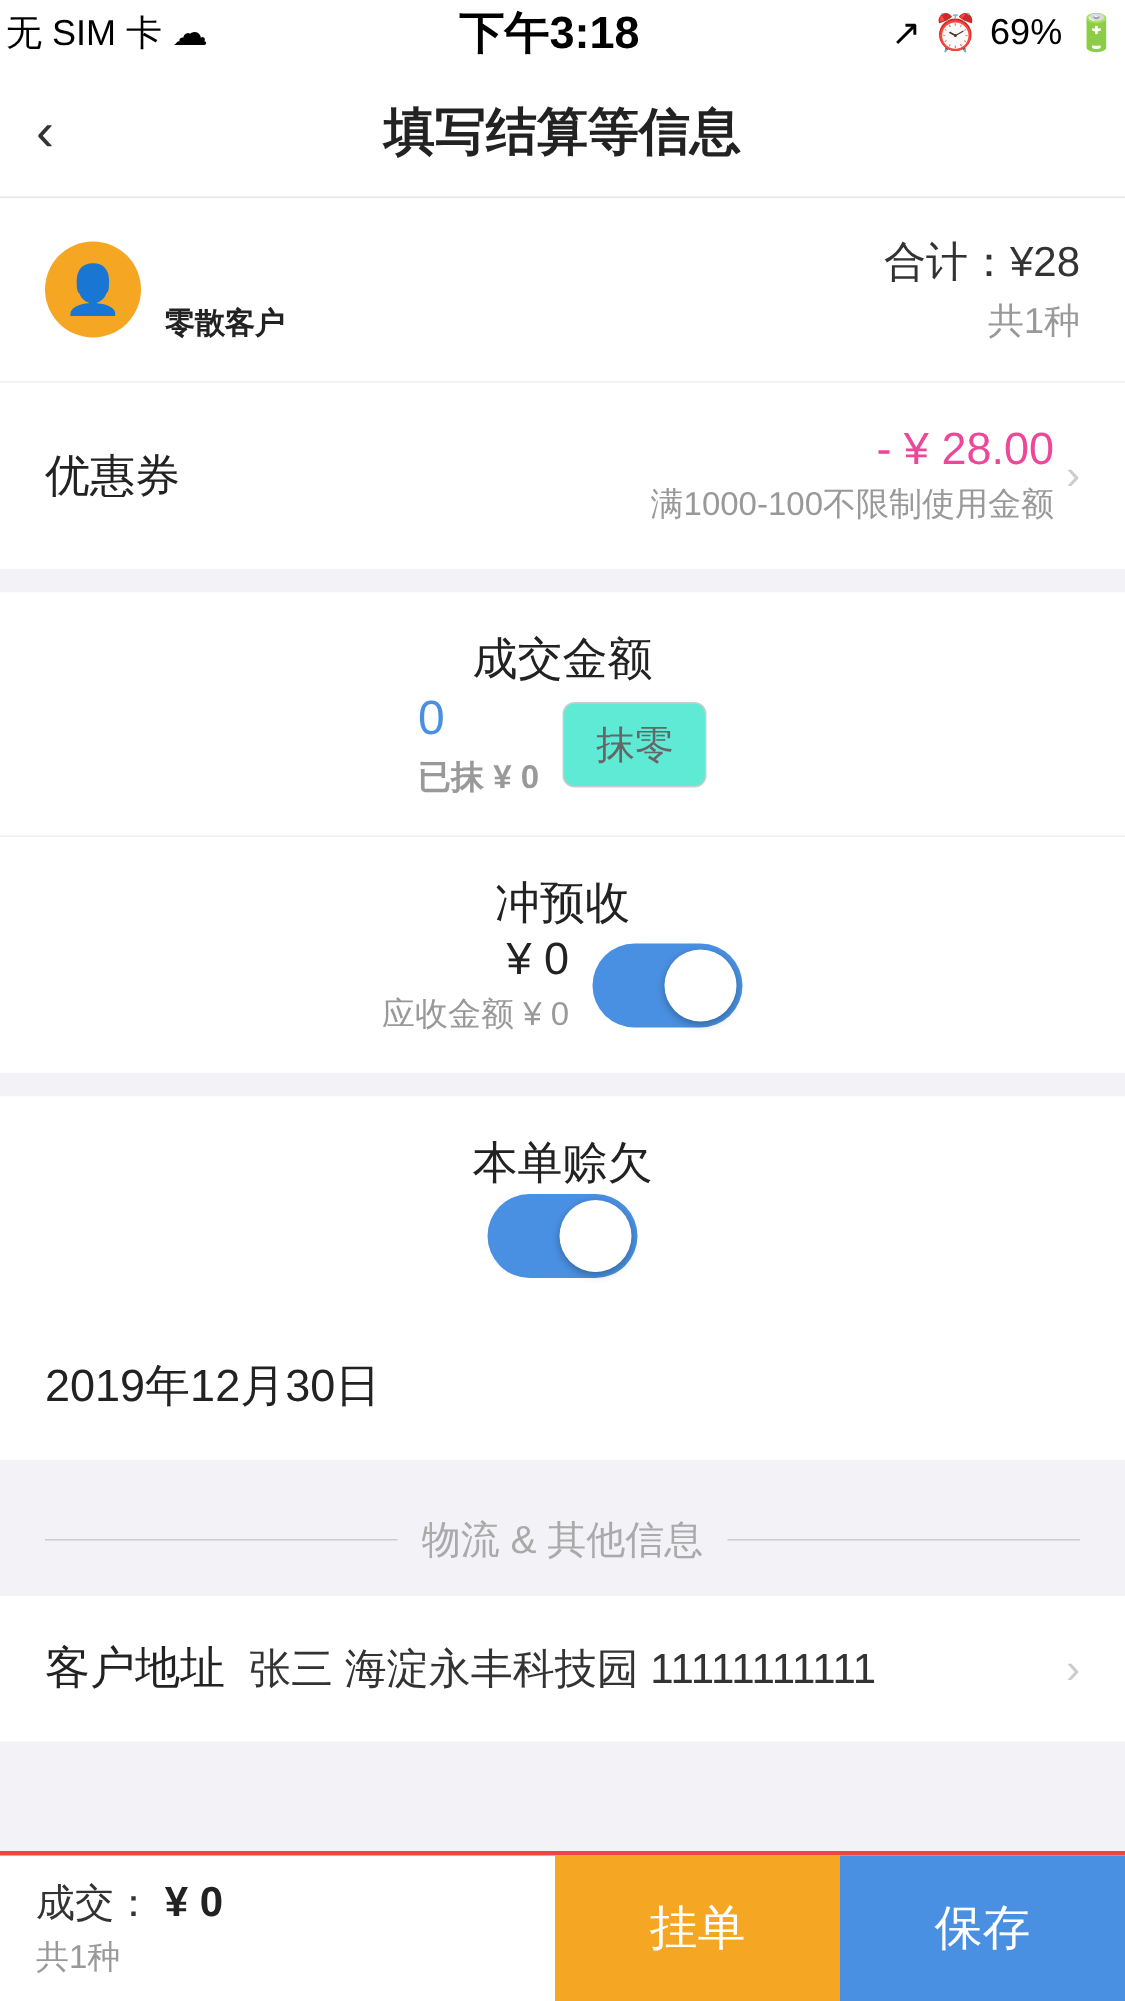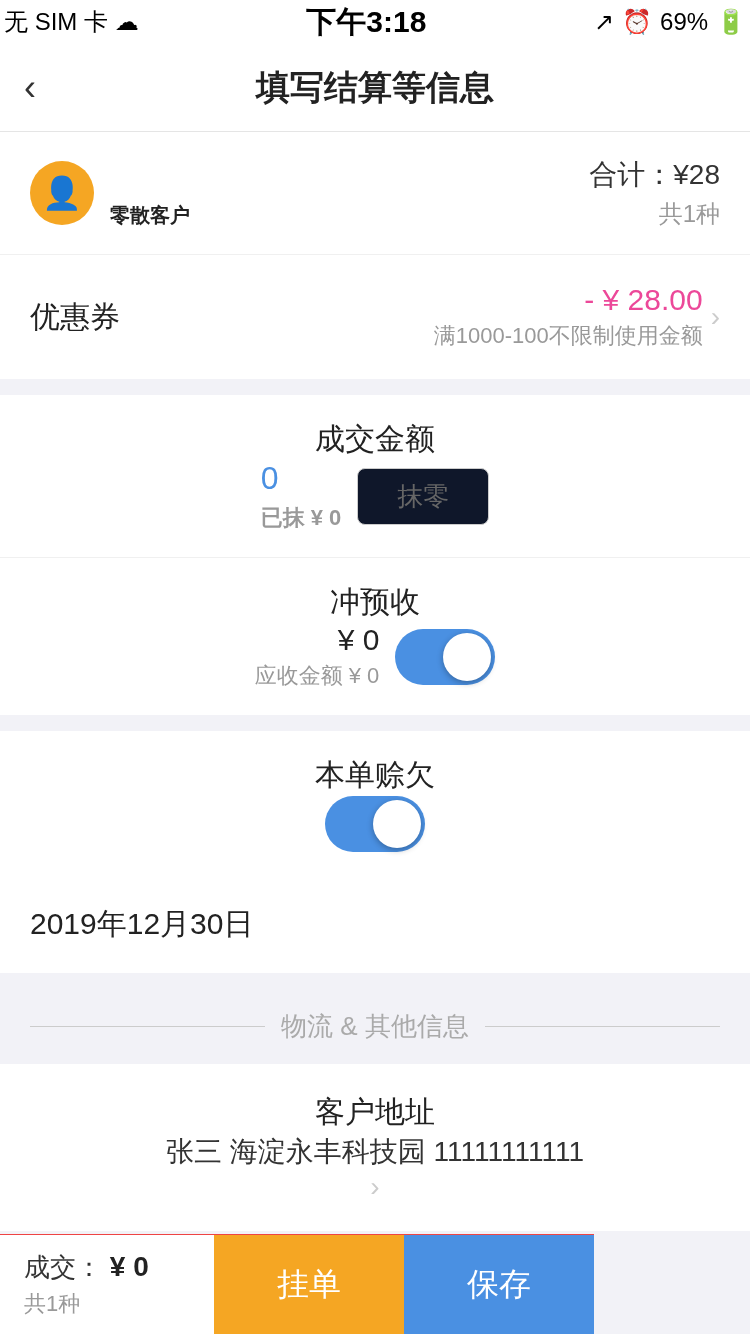--- a/index.html
+++ b/index.html
@@ -110,24 +110,24 @@
     }
     .field-label { font-size: 30px; color: #222; }
     .field-right { display: flex; align-items: center; gap: 16px; }
     .field-value { font-size: 32px; color: #4a90e2; font-weight: 500; }
     .field-sub { font-size: 22px; color: #999; text-align: right; margin-top: 6px; font-weight: bold; }
 
     
     .round-zero-btn {
       border: 1px solid #ccc;
       border-radius: 8px;
-      padding: 10px 39px;
+      padding: 10px 21px;
       font-size: 26px;
       color: #666;
-      background: #0f172a;
+      background: #5eead4;
       cursor: pointer;
     }
 
     
     .toggle-switch {
       width: 100px;
       height: 56px;
       border-radius: 28px;
       background: #4a90e2;
       position: relative;
@@ -182,36 +182,35 @@
     }
 
     
     .address-row {
       display: flex;
       align-items: center;
       justify-content: space-between;
       padding: 28px 30px;
       background: #fff;
       cursor: pointer;
-      flex-direction: column;
     }
     .address-label { font-size: 30px; color: #222; min-width: 120px; }
     .address-value { font-size: 28px; color: #333; flex: 1; margin: 0 16px; }
     .address-chevron { font-size: 28px; color: #ccc; }
 
     
     .bottom-bar {
       position: fixed;
       bottom: 0;
       left: 0;
-      width: 594px;
+      width: 750px;
       height: 100px;
       display: flex;
       background: #fff;
-      border-top: 1px solid #ef4444;
+      border-top: 3px solid #ef4444;
     }
     .bottom-summary {
       flex: 1;
       display: flex;
       flex-direction: column;
       justify-content: center;
       padding: 0 24px;
     }
     .bottom-deal { font-size: 26px; color: #333; }
     .bottom-deal-amount { font-size: 28px; color: #222; font-weight: 600; }

